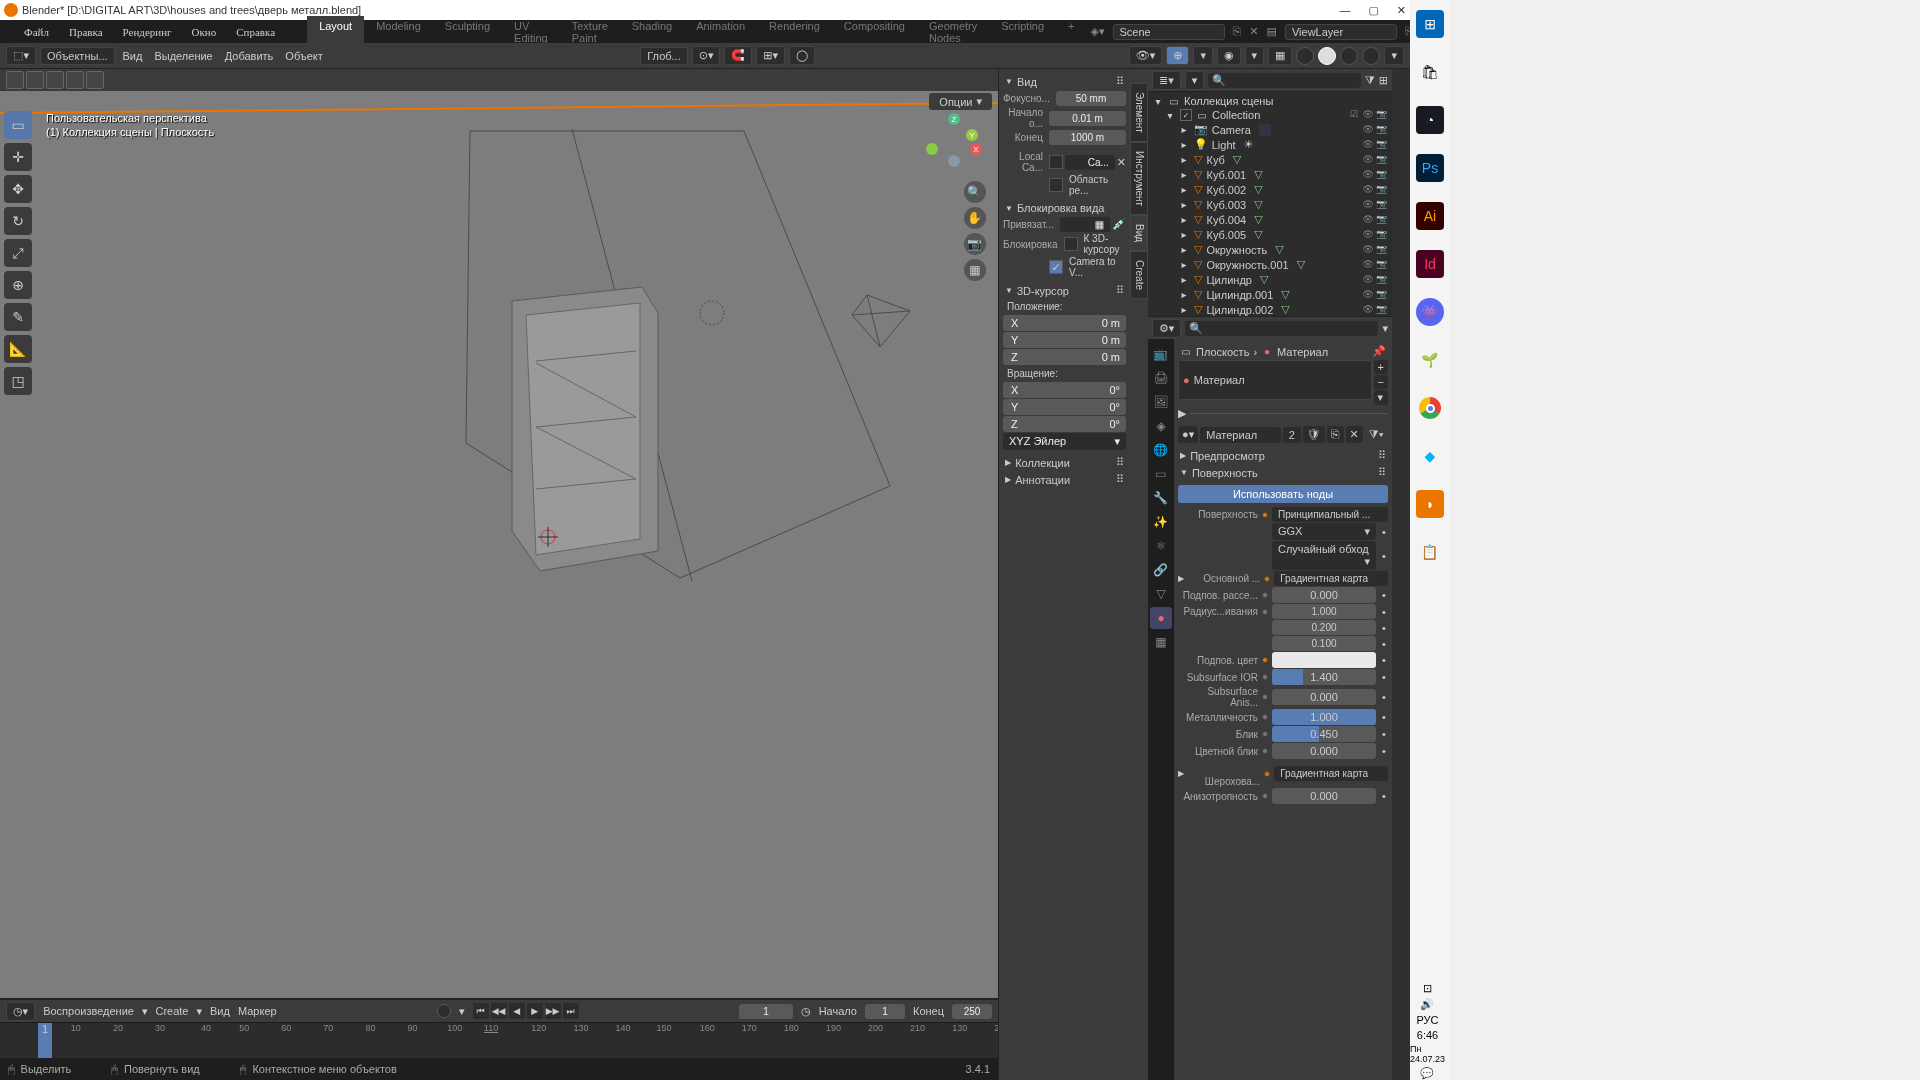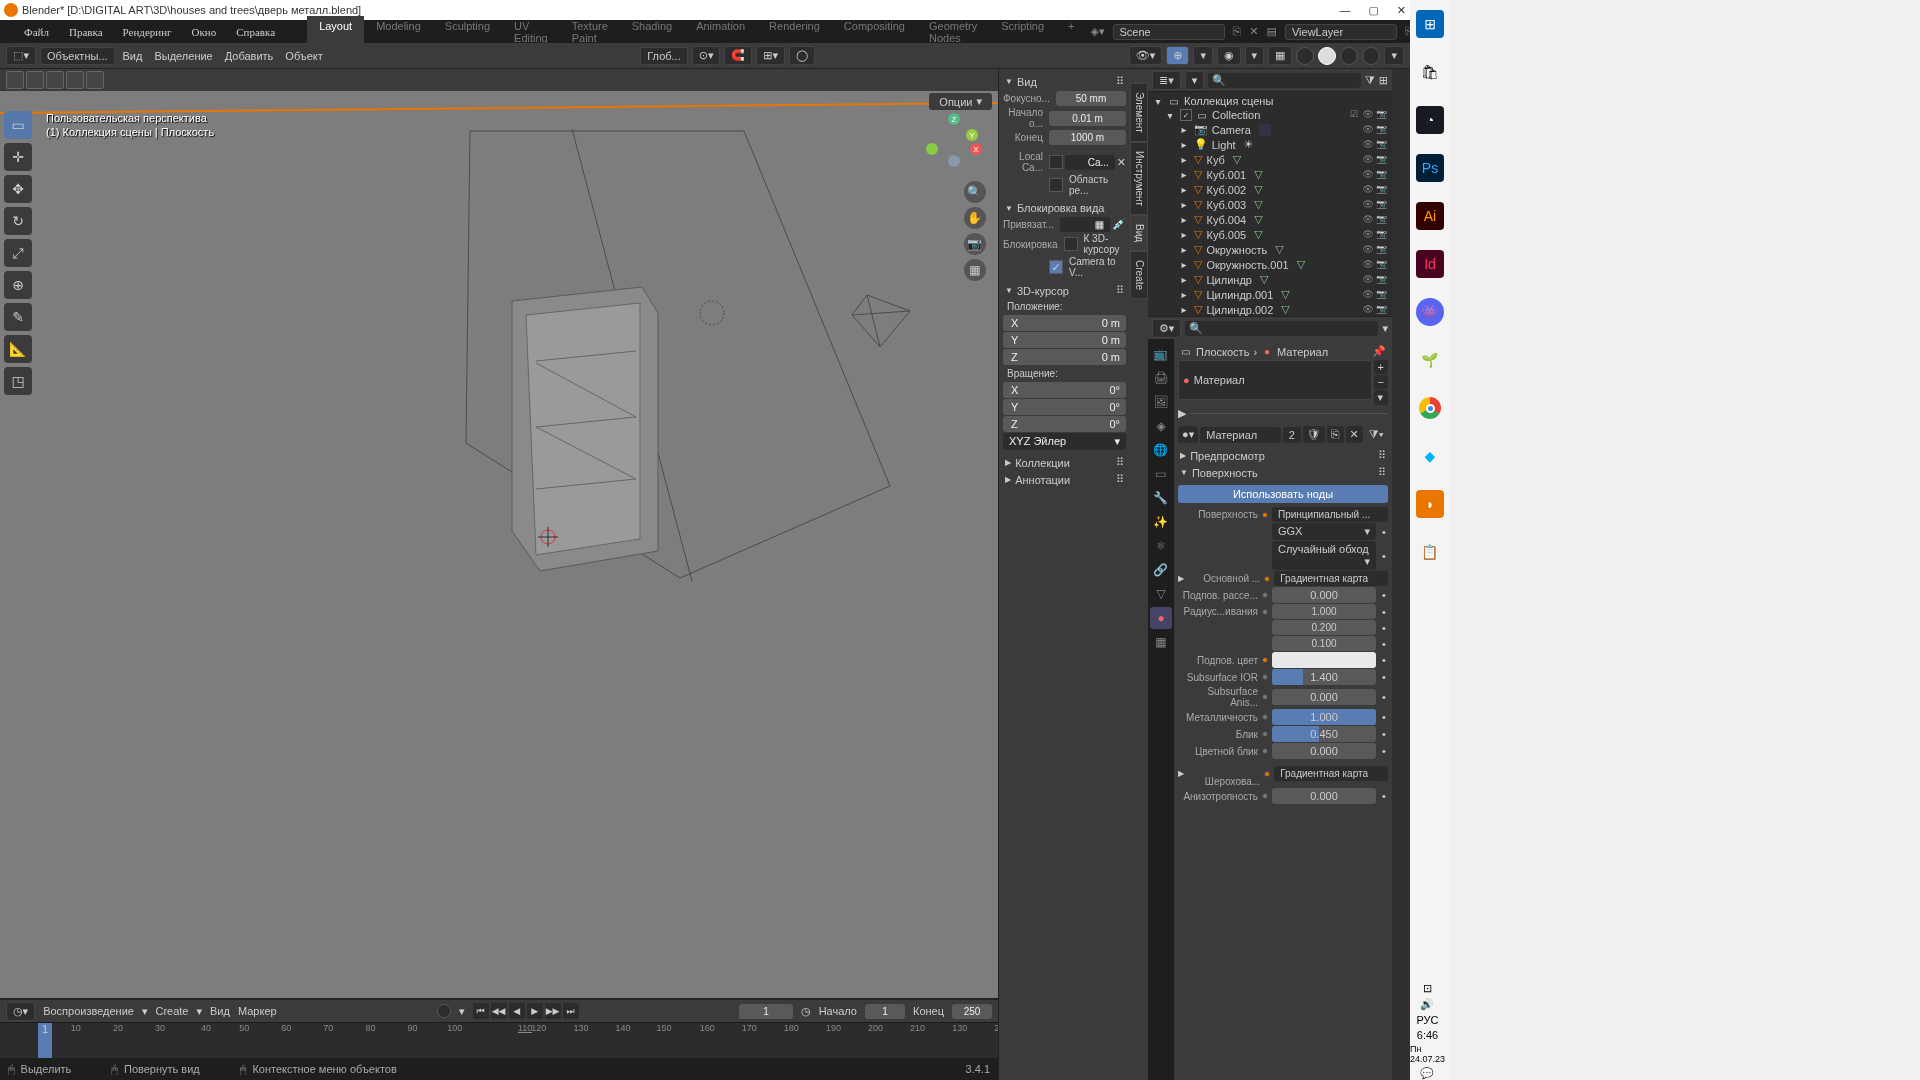--- a/index.html
+++ b/index.html
@@ -265,21 +265,21 @@
           <span>Конец</span>
           <div class="field-input" style="flex:0 0 40px;">250</div>
         </div>
         <div class="tl-ruler">
           <div class="tl-marks" id="tl-marks">
               <div class="tl-mark" style="left: 75.8764px;">10</div>
               <div class="tl-mark" style="left: 160.046px;">30</div>
               <div class="tl-mark" style="left: 244.216px;">50</div>
               <div class="tl-mark" style="left: 328.386px;">70</div>
               <div class="tl-mark" style="left: 412.556px;">90</div>
-              <div class="tl-mark" style="left: 525px; text-decoration: underline;">110</div>
+              <div class="tl-mark" style="left: 491px; text-decoration: underline;">110</div>
               <div class="tl-mark" style="left: 580.896px;">130</div>
               <div class="tl-mark" style="left: 664px;">150</div>
               <div class="tl-mark" style="left: 749.236px;">170</div>
               <div class="tl-mark" style="left: 833.405px;">190</div>
               <div class="tl-mark" style="left: 917.575px; text-align: right;">210</div>
               <div class="tl-mark" style="left: 1001.75px;">230</div>
               <div class="tl-mark" style="left: 1085.92px;">250</div>
               <div class="tl-mark" style="left: 117.961px;">20</div>
               <div class="tl-mark" style="left: 206px;">40</div>
               <div class="tl-mark" style="left: 286.301px;">60</div>

